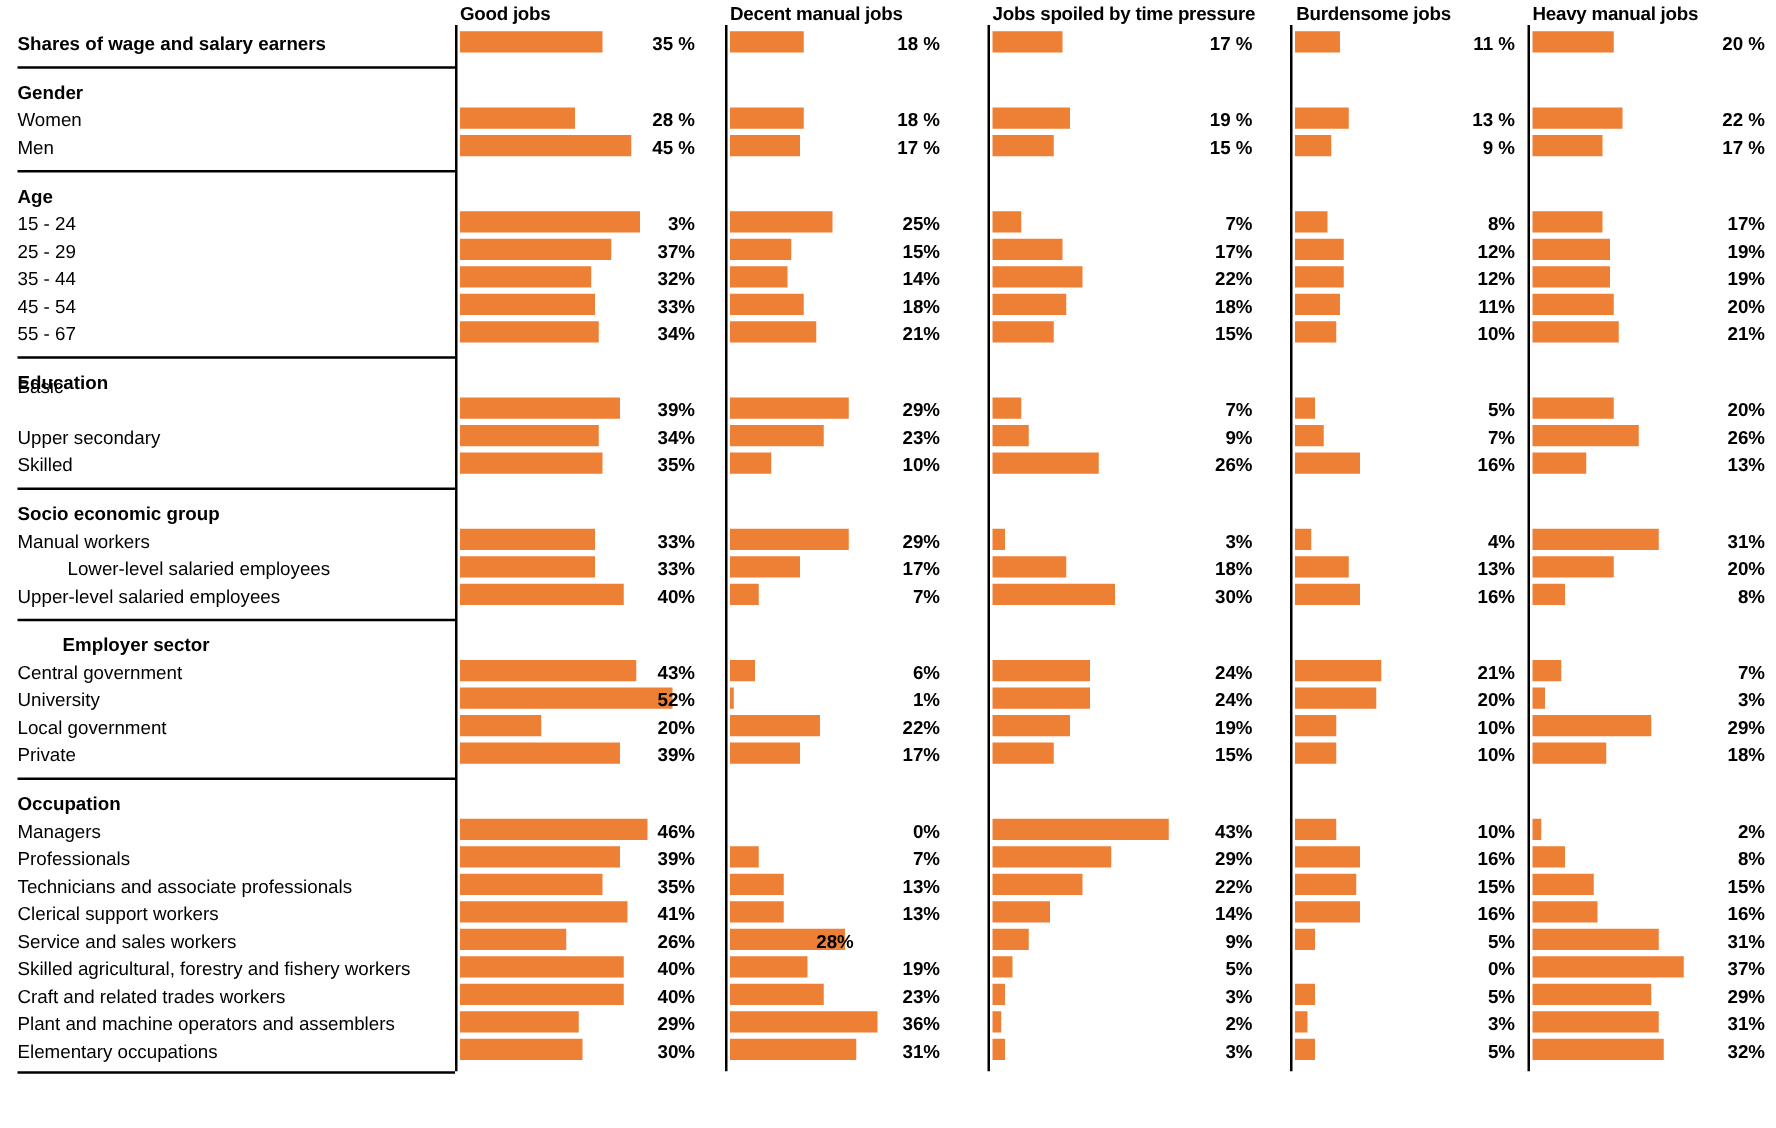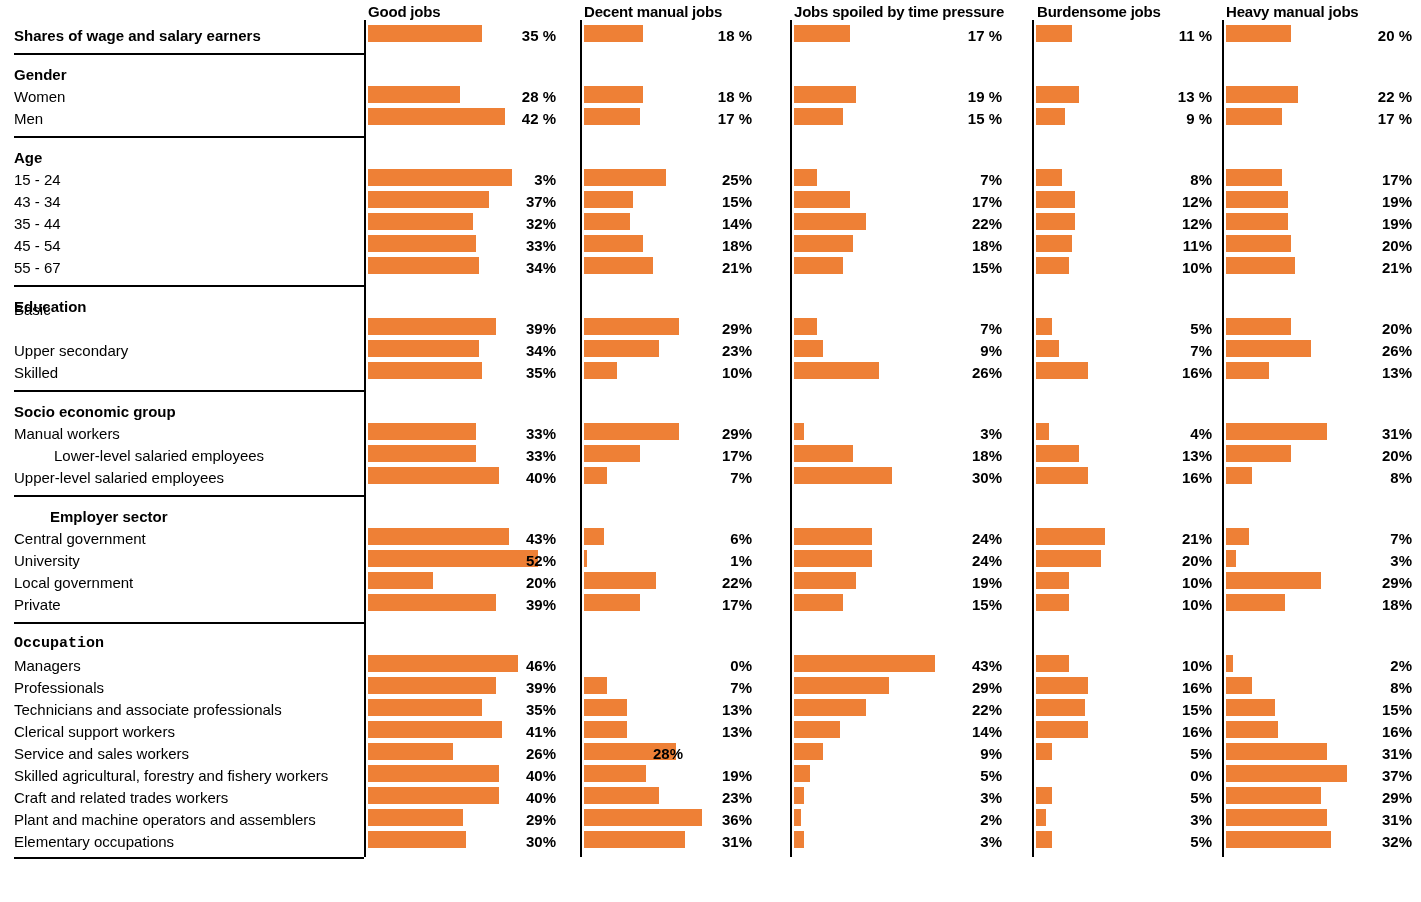--- a/index.html
+++ b/index.html
@@ -90,38 +90,38 @@
   <div class="col-header" style="left:1037px">Burdensome jobs</div>
   <div class="col-header" style="left:1226px">Heavy manual jobs</div>
 
   <div class="labels" id="label-col">
       <div class="row-label title-head" style="top: 28px;">Shares of wage and salary earners</div>
       <div class="row-label group-head" style="top: 67px;">Gender</div>
       <div class="row-label " style="top: 89px;">Women</div>
       <div class="row-label " style="top: 111px;">Men</div>
       <div class="row-label group-head" style="top: 150px;">Age</div>
       <div class="row-label " style="top: 172px;">15 - 24</div>
-      <div class="row-label " style="top: 194px;">43 - 34</div>
+      <div class="row-label " style="top: 194px;">25 - 29</div>
       <div class="row-label " style="top: 216px;">35 - 44</div>
       <div class="row-label " style="top: 238px;">45 - 54</div>
       <div class="row-label " style="top: 260px;">55 - 67</div>
       <div class="row-label group-head" style="top: 299px;">Education</div>
       <div class="row-label " style="top: 302px;">Basic</div>
       <div class="row-label " style="top: 343px;">Upper secondary</div>
       <div class="row-label " style="top: 365px;">Skilled</div>
       <div class="row-label group-head" style="top: 404px;">Socio economic group</div>
       <div class="row-label " style="top: 426px;">Manual workers</div>
       <div class="row-label " style="top: 448px; margin-left: 40px;">Lower-level salaried employees</div>
       <div class="row-label " style="top: 470px;">Upper-level salaried employees</div>
       <div class="row-label group-head" style="top: 509px; margin-left: 36px;">Employer sector</div>
       <div class="row-label " style="top: 531px;">Central government</div>
       <div class="row-label " style="top: 553px;">University</div>
       <div class="row-label " style="top: 575px;">Local government</div>
       <div class="row-label " style="top: 597px;">Private</div>
-      <div class="row-label group-head" style="top: 636px; font-family: Liberation Mono, monospace;">Occupation</div>
+      <div class="row-label group-head" style="top: 636px;">Occupation</div>
       <div class="row-label " style="top: 658px;">Managers</div>
       <div class="row-label " style="top: 680px;">Professionals</div>
       <div class="row-label " style="top: 702px;">Technicians and associate professionals</div>
       <div class="row-label " style="top: 724px;">Clerical support workers</div>
       <div class="row-label " style="top: 746px;">Service and sales workers</div>
       <div class="row-label " style="top: 768px;">Skilled agricultural, forestry and fishery workers</div>
       <div class="row-label " style="top: 790px;">Craft and related trades workers</div>
       <div class="row-label " style="top: 812px;">Plant and machine operators and assemblers</div>
       <div class="row-label " style="top: 834px;">Elementary occupations</div>
       <div class="sep" style="top: 53px;"></div>
@@ -133,21 +133,21 @@
       <div class="sep" style="top: 857px;"></div>
     </div>
 
   <div id="panels">
       <div class="col-rule" style="left: 364px; top: 20px; height: 837px;"></div>
       <div class="bar" style="left: 368px; top: 25px; width: 114.45px; height: 17px;"></div>
       <div class="val" style="left: 368px; width: 188px; top: 28px; padding-left: 40px;">35 %</div>
       <div class="bar" style="left: 368px; top: 86px; width: 91.56px; height: 17px;"></div>
       <div class="val" style="left: 368px; width: 188px; top: 89px;">28 %</div>
       <div class="bar" style="left: 368px; top: 108px; width: 137.34px; height: 17px;"></div>
-      <div class="val" style="left: 368px; width: 188px; top: 111px;">42 %</div>
+      <div class="val" style="left: 368px; width: 188px; top: 111px;">45 %</div>
       <div class="bar" style="left: 368px; top: 169px; width: 143.88px; height: 17px;"></div>
       <div class="val" style="left: 368px; width: 188px; top: 172px;">3%</div>
       <div class="bar" style="left: 368px; top: 191px; width: 120.99px; height: 17px;"></div>
       <div class="val" style="left: 368px; width: 188px; top: 194px;">37%</div>
       <div class="bar" style="left: 368px; top: 213px; width: 104.64px; height: 17px;"></div>
       <div class="val" style="left: 368px; width: 188px; top: 216px;">32%</div>
       <div class="bar" style="left: 368px; top: 235px; width: 107.91px; height: 17px;"></div>
       <div class="val" style="left: 368px; width: 188px; top: 238px;">33%</div>
       <div class="bar" style="left: 368px; top: 257px; width: 111.18px; height: 17px;"></div>
       <div class="val" style="left: 368px; width: 188px; top: 260px;">34%</div>

